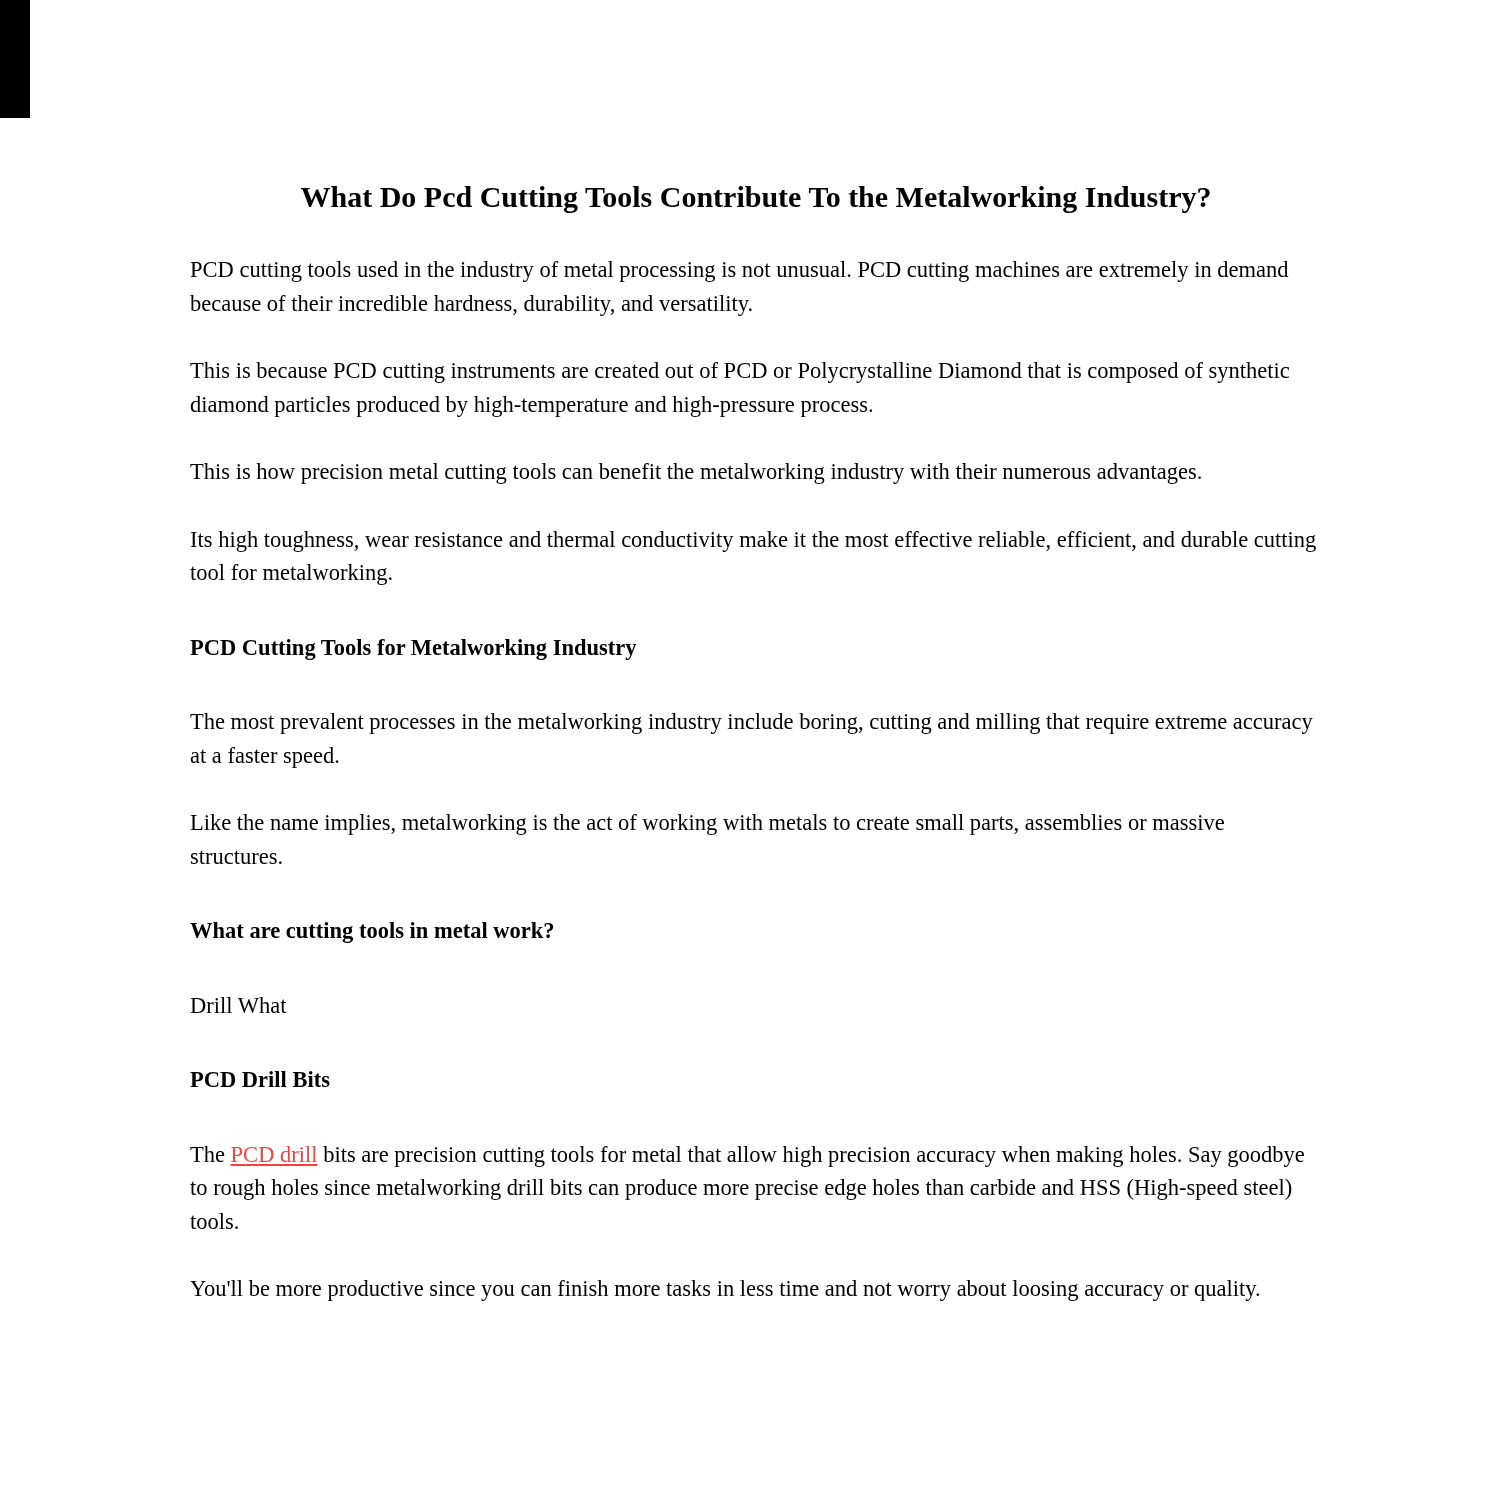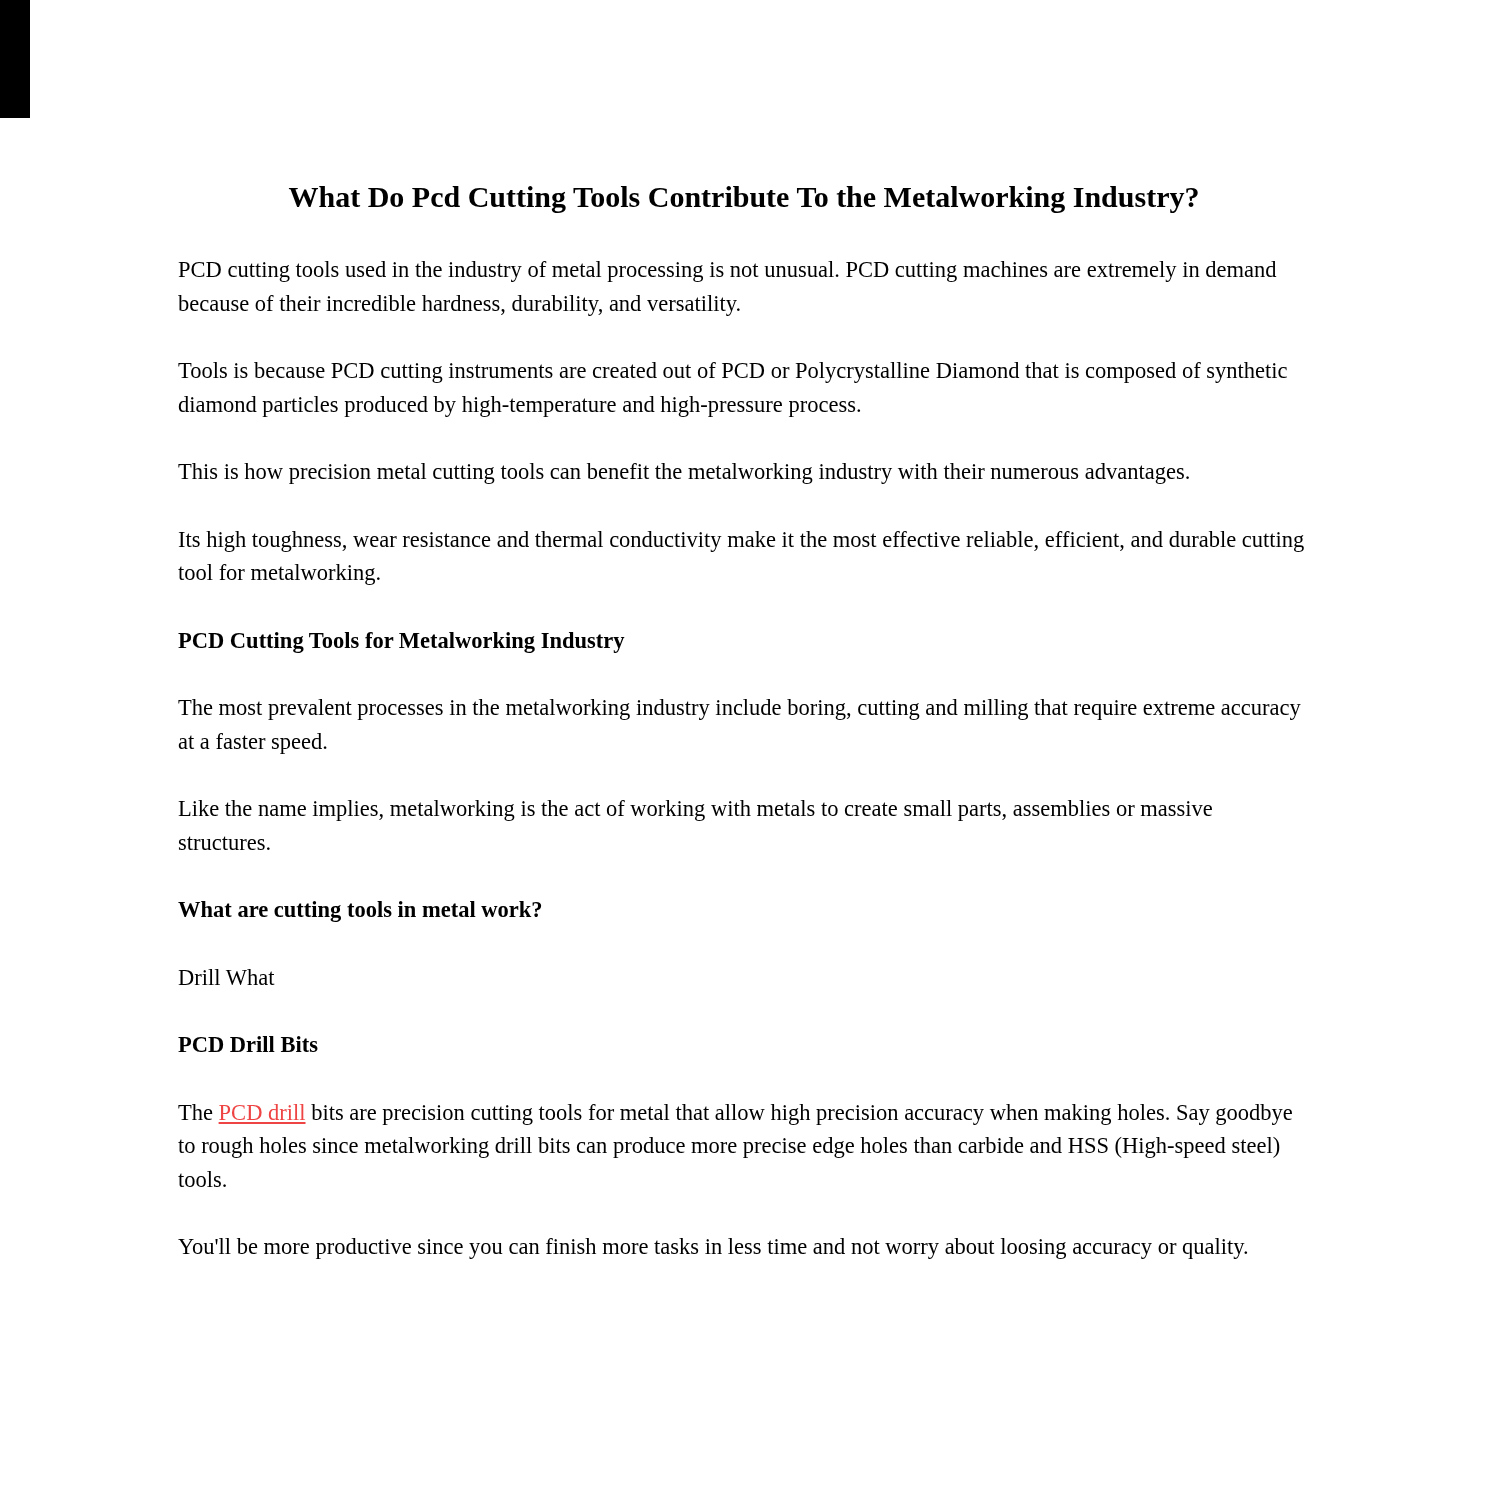--- a/index.html
+++ b/index.html
@@ -14,21 +14,21 @@
     position: absolute;
     top: 0;
     left: 0;
     width: 30px;
     height: 118px;
     background: #000000;
   }
   .doc {
     position: absolute;
     top: 0;
-    left: 0;
+    left: 12px;
     width: 1488px;
     box-sizing: border-box;
     padding: 178px 178px 0 178px;
     font-family: "Liberation Serif", "DejaVu Serif", serif;
     color: #000000;
   }
   .doc h1 {
     font-size: 30px;
     line-height: 38px;
     font-weight: bold;
@@ -37,39 +37,39 @@
   }
   .doc p {
     font-size: 22.5px;
     line-height: 33.5px;
     margin: 34px 0;
   }
   .doc h2 {
     font-size: 22.5px;
     line-height: 33.5px;
     font-weight: bold;
-    margin: 20px 0;
+    margin: 41px 0;
   }
   .doc a.link {
     color: #ef4444;
     text-decoration: underline;
     cursor: pointer;
   }
 </style>
 </head>
 <body>
 
 <div class="corner-artifact"></div>
 
 <div class="doc">
 
   <h1>What Do Pcd Cutting Tools Contribute To the Metalworking Industry?</h1>
 
   <p>PCD cutting tools used in the industry of metal processing is not unusual. PCD cutting machines are extremely in demand because of their incredible hardness, durability, and versatility.</p>
-  <p>Tools is because PCD cutting instruments are created out of PCD or Polycrystalline Diamond that is composed of synthetic diamond particles produced by high-temperature and high-pressure process.</p>
+  <p>This is because PCD cutting instruments are created out of PCD or Polycrystalline Diamond that is composed of synthetic diamond particles produced by high-temperature and high-pressure process.</p>
   <p>This is how precision metal cutting tools can benefit the metalworking industry with their numerous advantages.</p>
   <p>Its high toughness, wear resistance and thermal conductivity make it the most effective reliable, efficient, and durable cutting tool for metalworking.</p>
 
   <h2>PCD Cutting Tools for Metalworking Industry</h2>
 
   <p>The most prevalent processes in the metalworking industry include boring, cutting and milling that require extreme accuracy at a faster speed.</p>
   <p>Like the name implies, metalworking is the act of working with metals to create small parts, assemblies or massive structures.</p>
 
   <h2>What are cutting tools in metal work?</h2>
 

